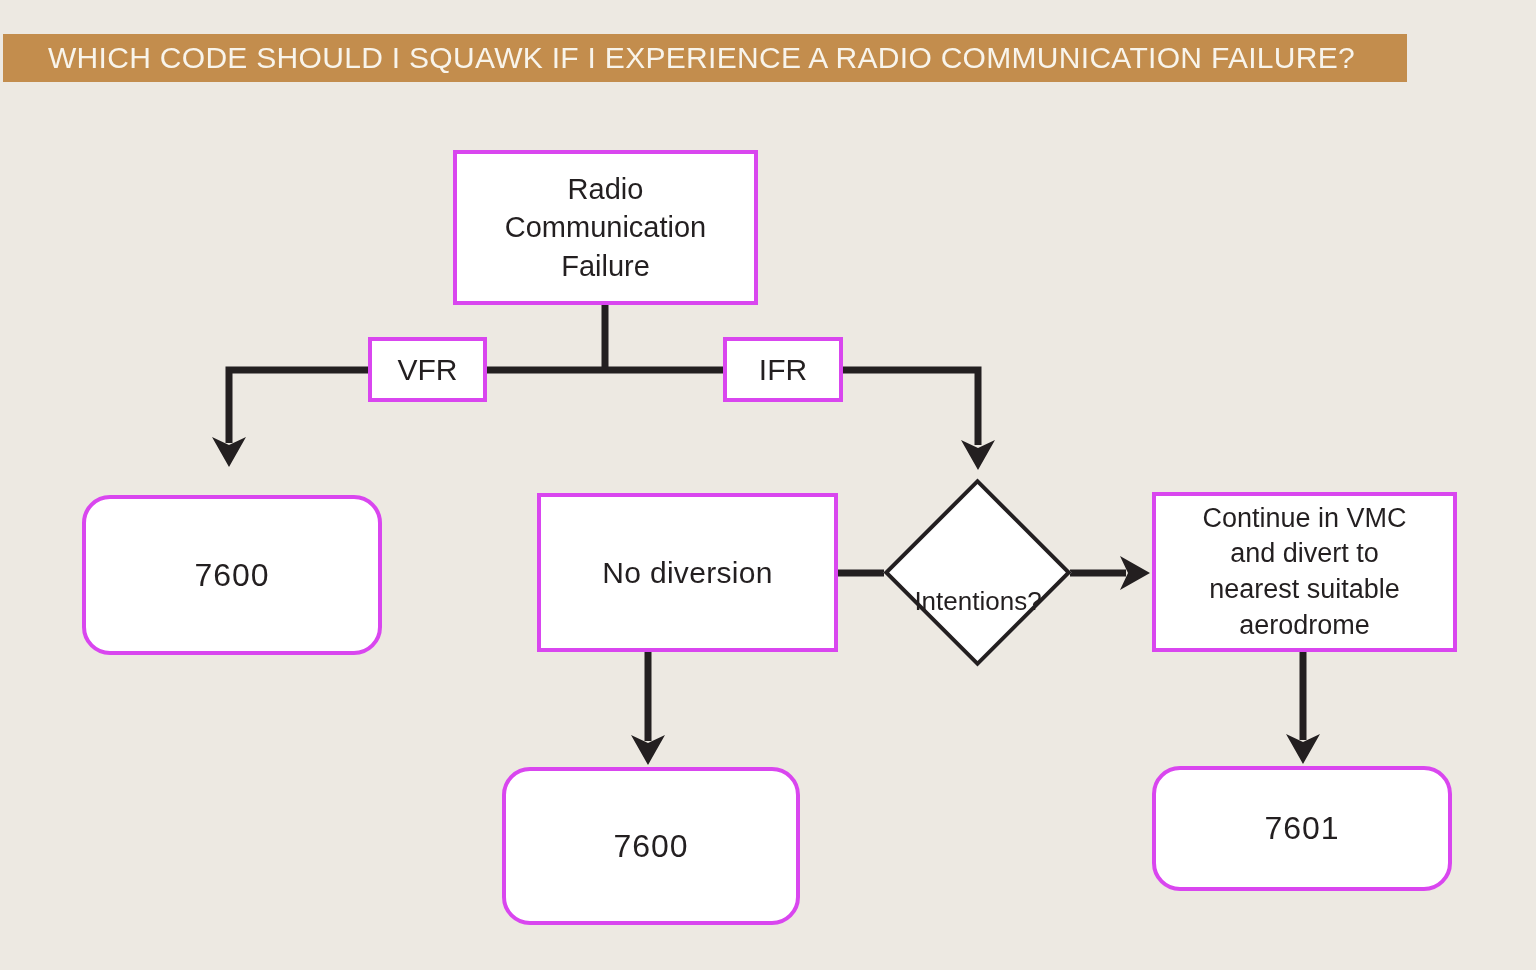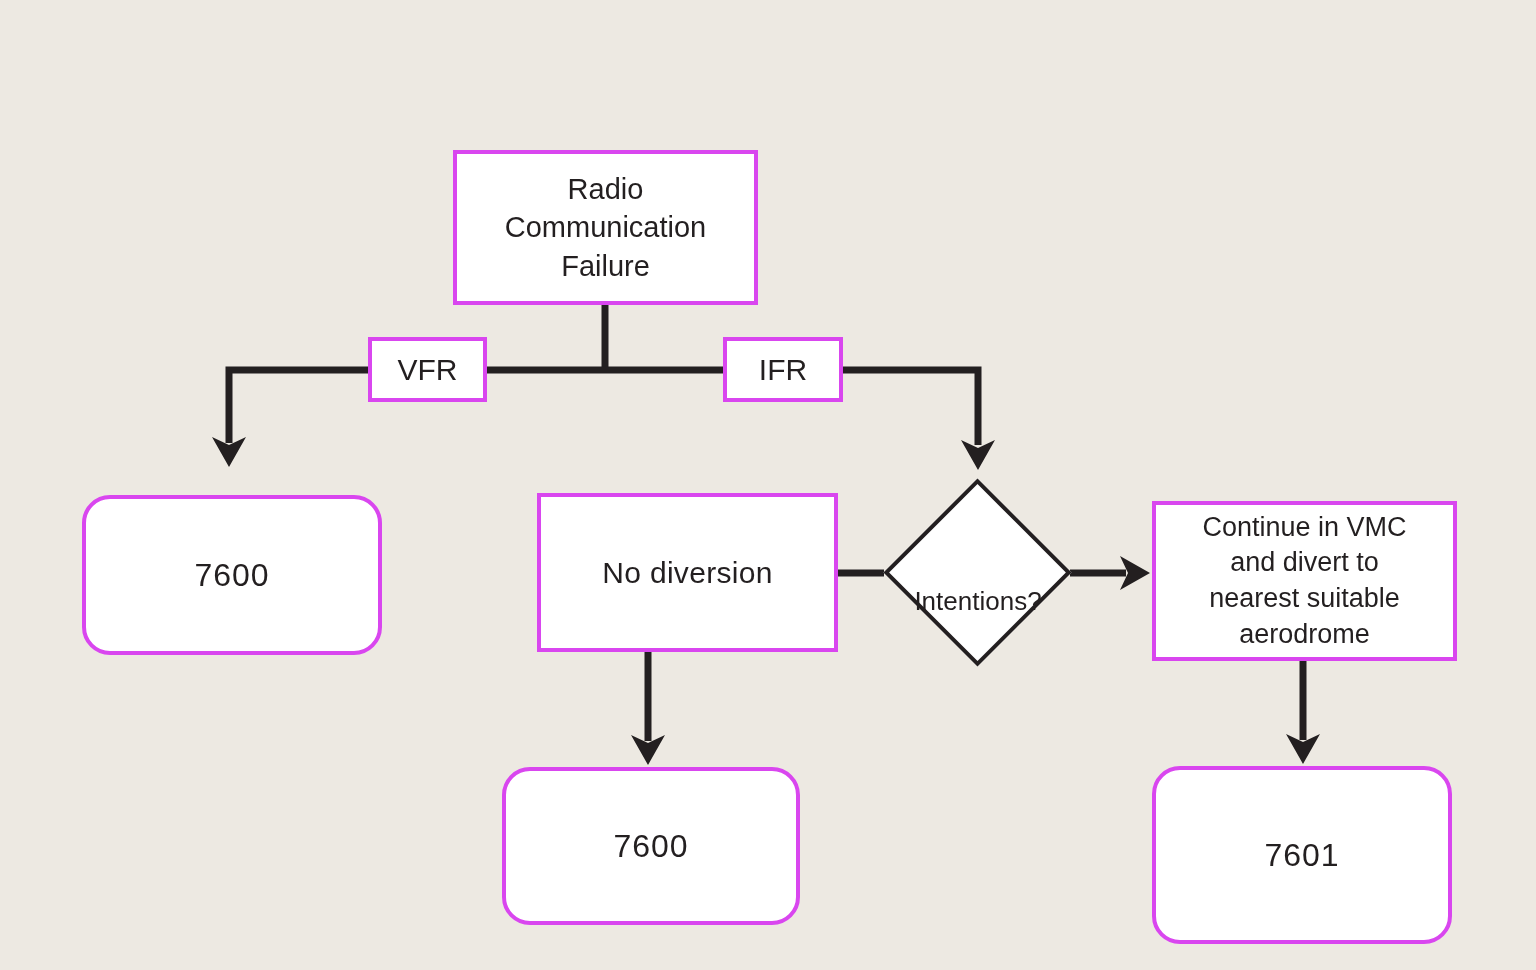--- a/index.html
+++ b/index.html
@@ -29,42 +29,45 @@
   .node .inner{display:block;}
   .rect{border-radius:0;}
   .rounded{border-radius:28px;}
   .code{font-weight:normal;font-size:32px;letter-spacing:1px;}
   .node-root{left:453px;top:150px;width:305px;height:155px;font-size:29px;line-height:1.32;}
   .node-root .inner{max-width:225px;}
   .node-vfr{left:368px;top:337px;width:119px;height:65px;font-size:30px;}
   .node-ifr{left:723px;top:337px;width:120px;height:65px;font-size:30px;}
   .node-code-vfr{left:82px;top:495px;width:300px;height:160px;}
   .node-no-diversion{left:497px;top:493px;width:301px;height:159px;font-size:30px;letter-spacing:0.3px;margin-left:40px;}
-  .node-continue{left:1152px;top:492px;width:305px;height:160px;font-size:27px;line-height:1.32;margin-top:9px;}
+  .node-continue{left:1152px;top:492px;width:305px;height:160px;font-size:27px;line-height:1.32;}
   .node-continue .inner{max-width:235px;}
   .node-code-mid{left:502px;top:767px;width:298px;height:158px;}
-  .node-code-ifr{left:1152px;top:766px;width:300px;height:178px;}
+  .node-code-ifr{left:1152px;top:766px;width:300px;height:125px;}
   .diamond-shape{
     position:absolute;z-index:2;
     left:911px;top:506px;width:133px;height:133px;
     background:#FFFFFF;border:4px solid #231F20;box-sizing:border-box;
     transform:rotate(45deg);
   }
   .diamond-label{
     position:absolute;z-index:3;
     left:878px;top:584px;width:200px;height:34px;
     display:flex;align-items:center;justify-content:center;
     font-size:26px;color:#231F20;
   }
 </style>
 </head>
 <body>
 
 <div class="canvas">
 
+  <div class="titlebar">
+    <span>WHICH CODE SHOULD I SQUAWK IF I EXPERIENCE A RADIO COMMUNICATION FAILURE?</span>
+  </div>
 
   <svg class="connector-layer" width="1536" height="970" viewBox="0 0 1536 970">
     <g>
       <path class="edge-line" d="M605 303 L605 373"></path>
     </g>
     <g>
       <path class="edge-line" d="M229 443 L229 370 L978 370 L978 445"></path>
     </g>
     <g>
       <polygon class="edge-head" points="212,437 229,445 246,437 229,467"></polygon>

